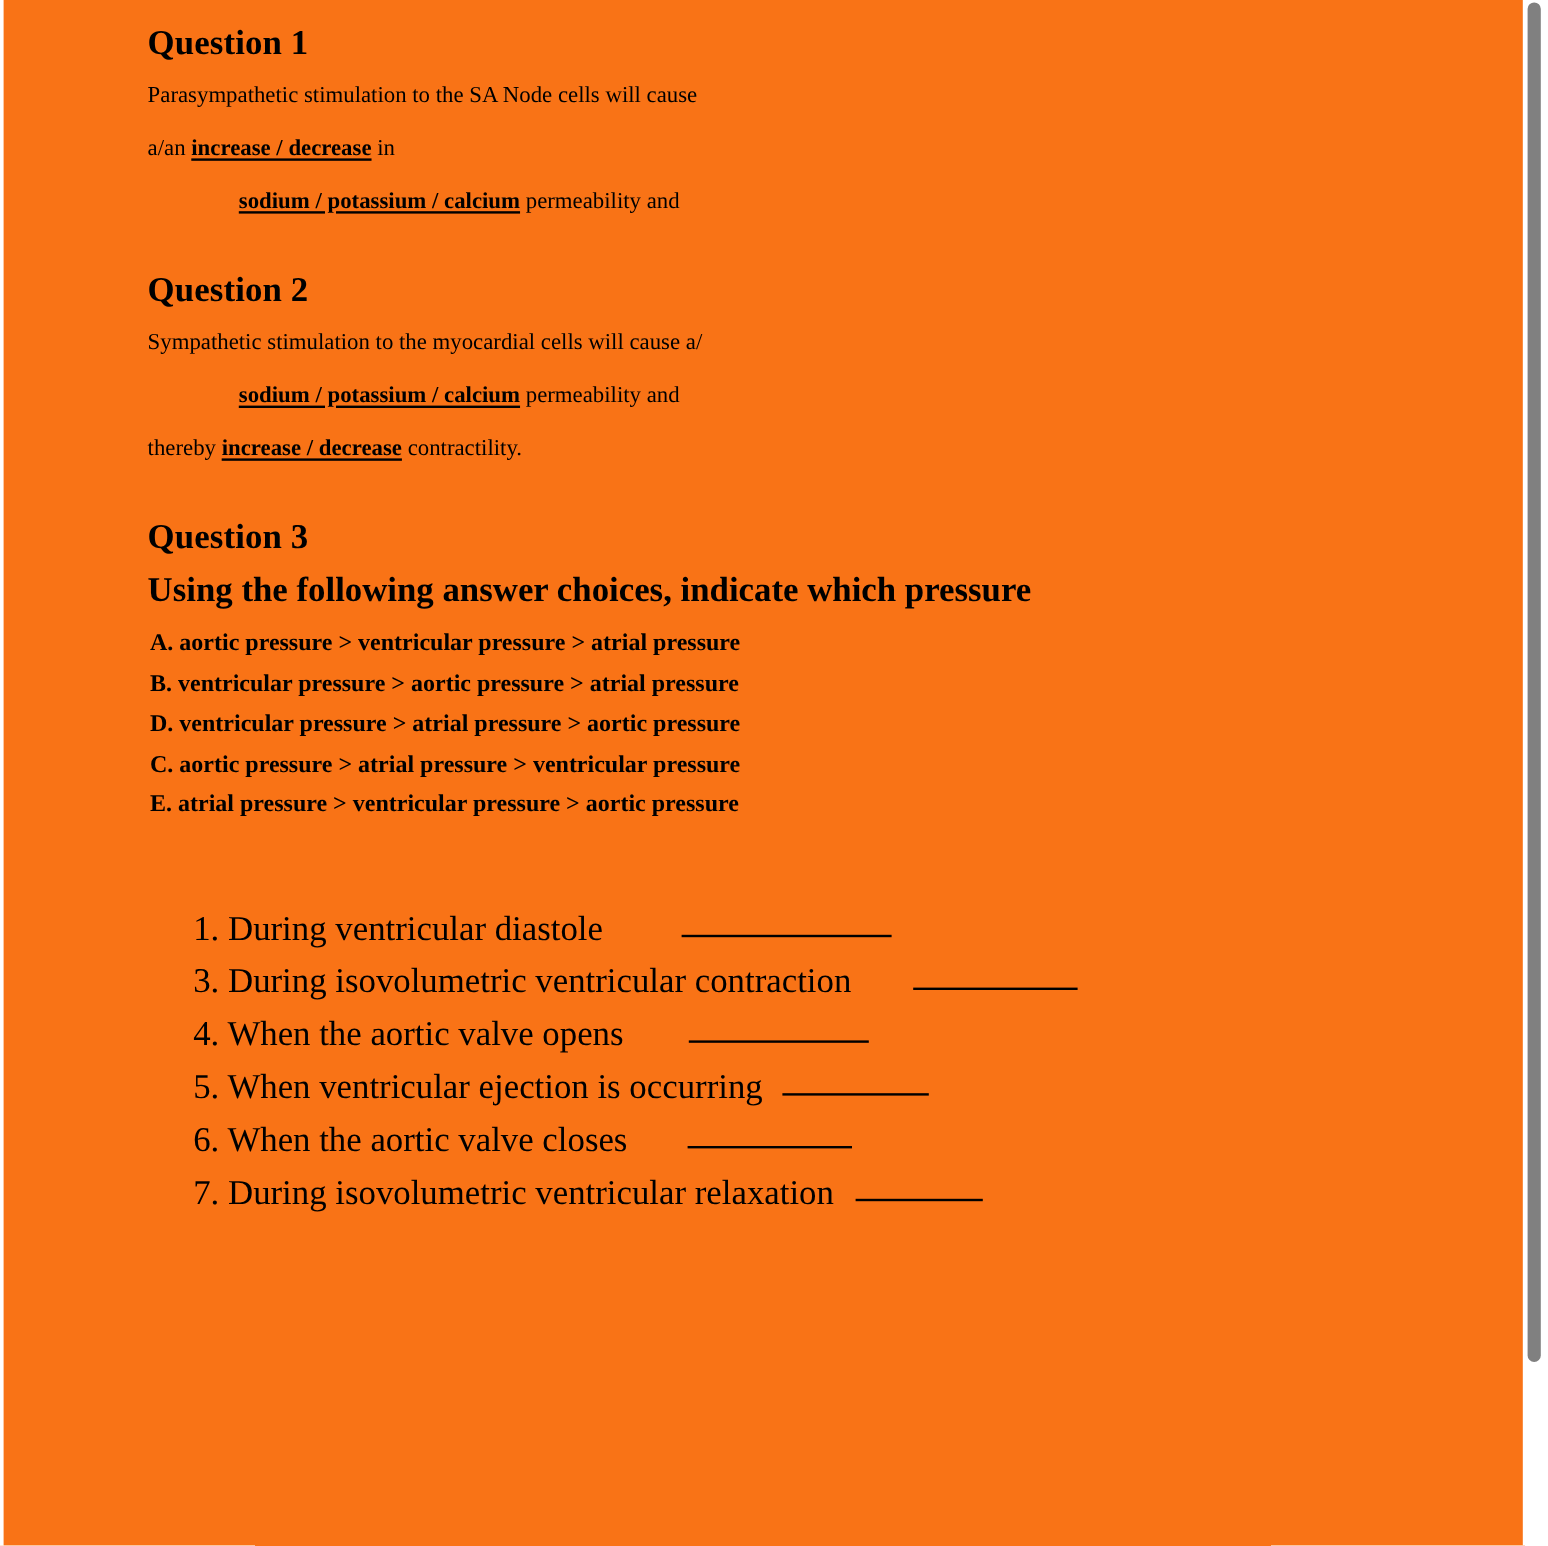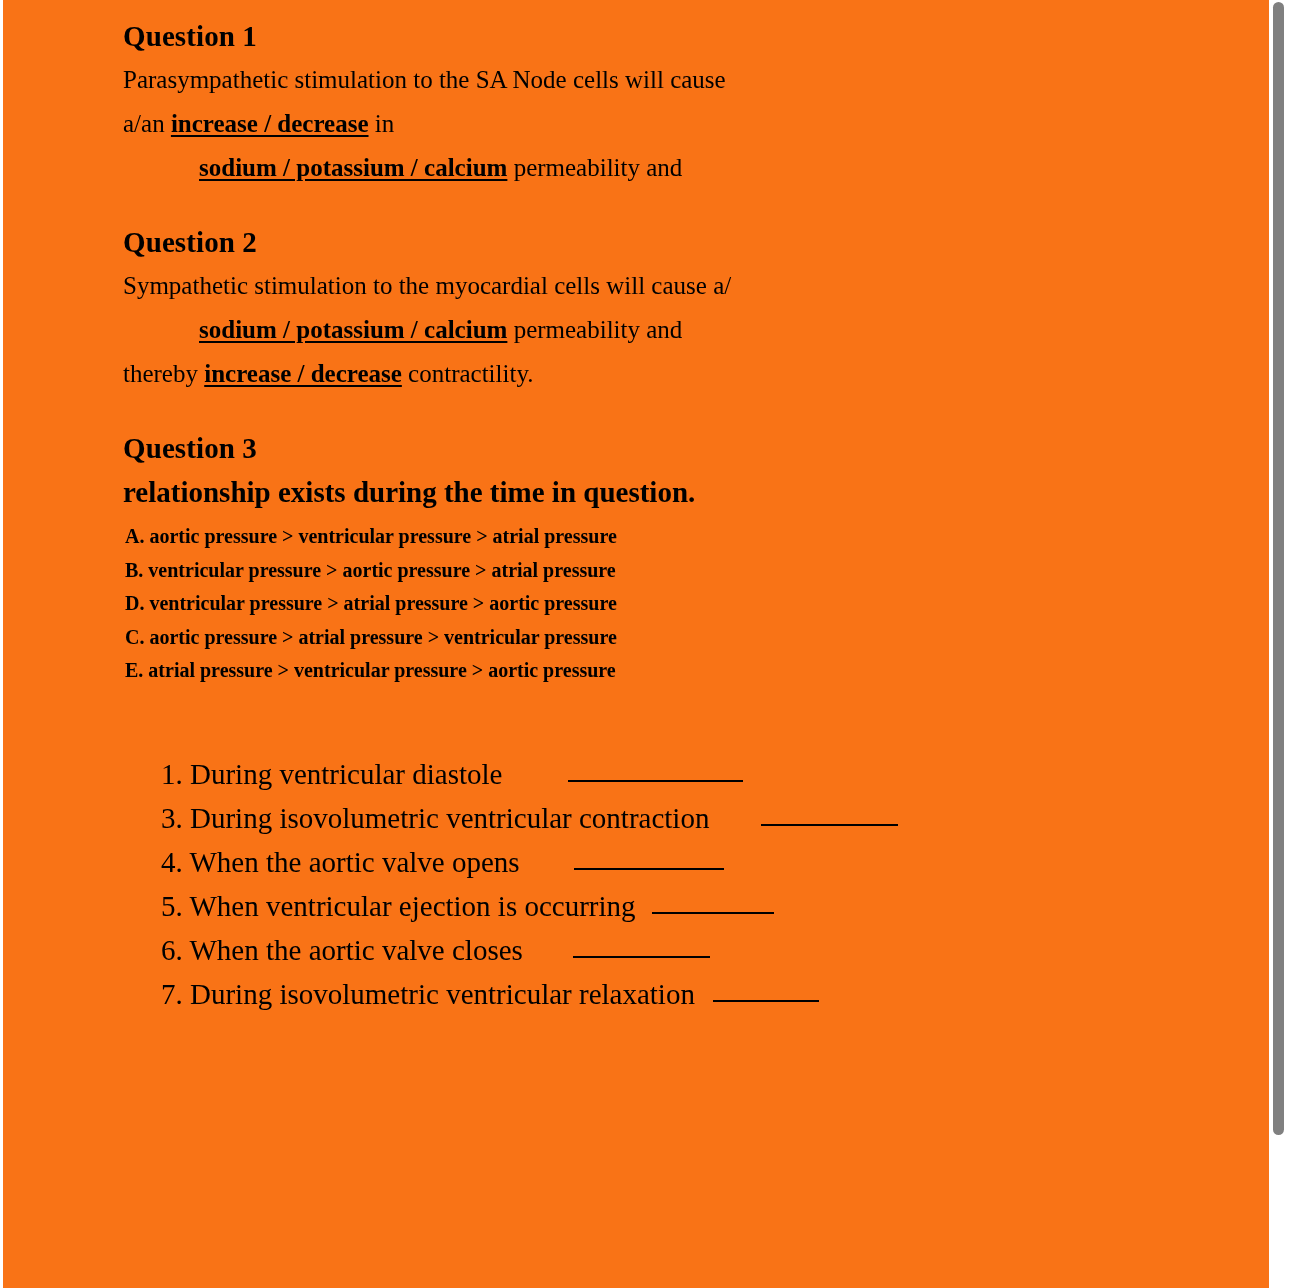--- a/index.html
+++ b/index.html
@@ -38,21 +38,21 @@
   }
 
   .qtitle {
     font-size: 29px;
     font-weight: bold;
     line-height: 44px;
     letter-spacing: 0.1px;
   }
 
   .qline {
-    font-size: 25px;
+    font-size: 19px;
     line-height: 44px;
     white-space: pre-wrap;
   }
 
   .qline.indent {
     padding-left: 76px;
   }
 
   .choice-word {
     font-weight: bold;
@@ -137,21 +137,21 @@
         <div class="qblock">
           <div class="qtitle">Question 2</div>
           <div class="qline"><span>Sympathetic stimulation to the myocardial cells will cause a/</span></div>
           <div class="qline indent"><span class="choice-word">sodium / potassium / calcium</span><span> permeability and</span></div>
           <div class="qline"><span>thereby </span><span class="choice-word">increase / decrease</span><span> contractility.</span></div>
         </div>
       </div>
 
     <div class="qblock">
       <div class="qtitle">Question 3</div>
-      <div class="q3prompt">relationship exists during the time in question.</div>
+      <div class="q3prompt">Using the following answer choices, indicate which pressure</div>
 
       <div class="choices" id="choices-container">
           <div class="choice-row"><span>A.</span> <span>aortic pressure &gt; ventricular pressure &gt; atrial pressure</span></div>
           <div class="choice-row"><span>B.</span> <span>ventricular pressure &gt; aortic pressure &gt; atrial pressure</span></div>
           <div class="choice-row"><span>D.</span> <span>ventricular pressure &gt; atrial pressure &gt; aortic pressure</span></div>
           <div class="choice-row"><span>C.</span> <span>aortic pressure &gt; atrial pressure &gt; ventricular pressure</span></div>
           <div class="choice-row"><span>E.</span> <span>atrial pressure &gt; ventricular pressure &gt; aortic pressure</span></div>
         </div>
 
       <div class="items" id="items-container">

